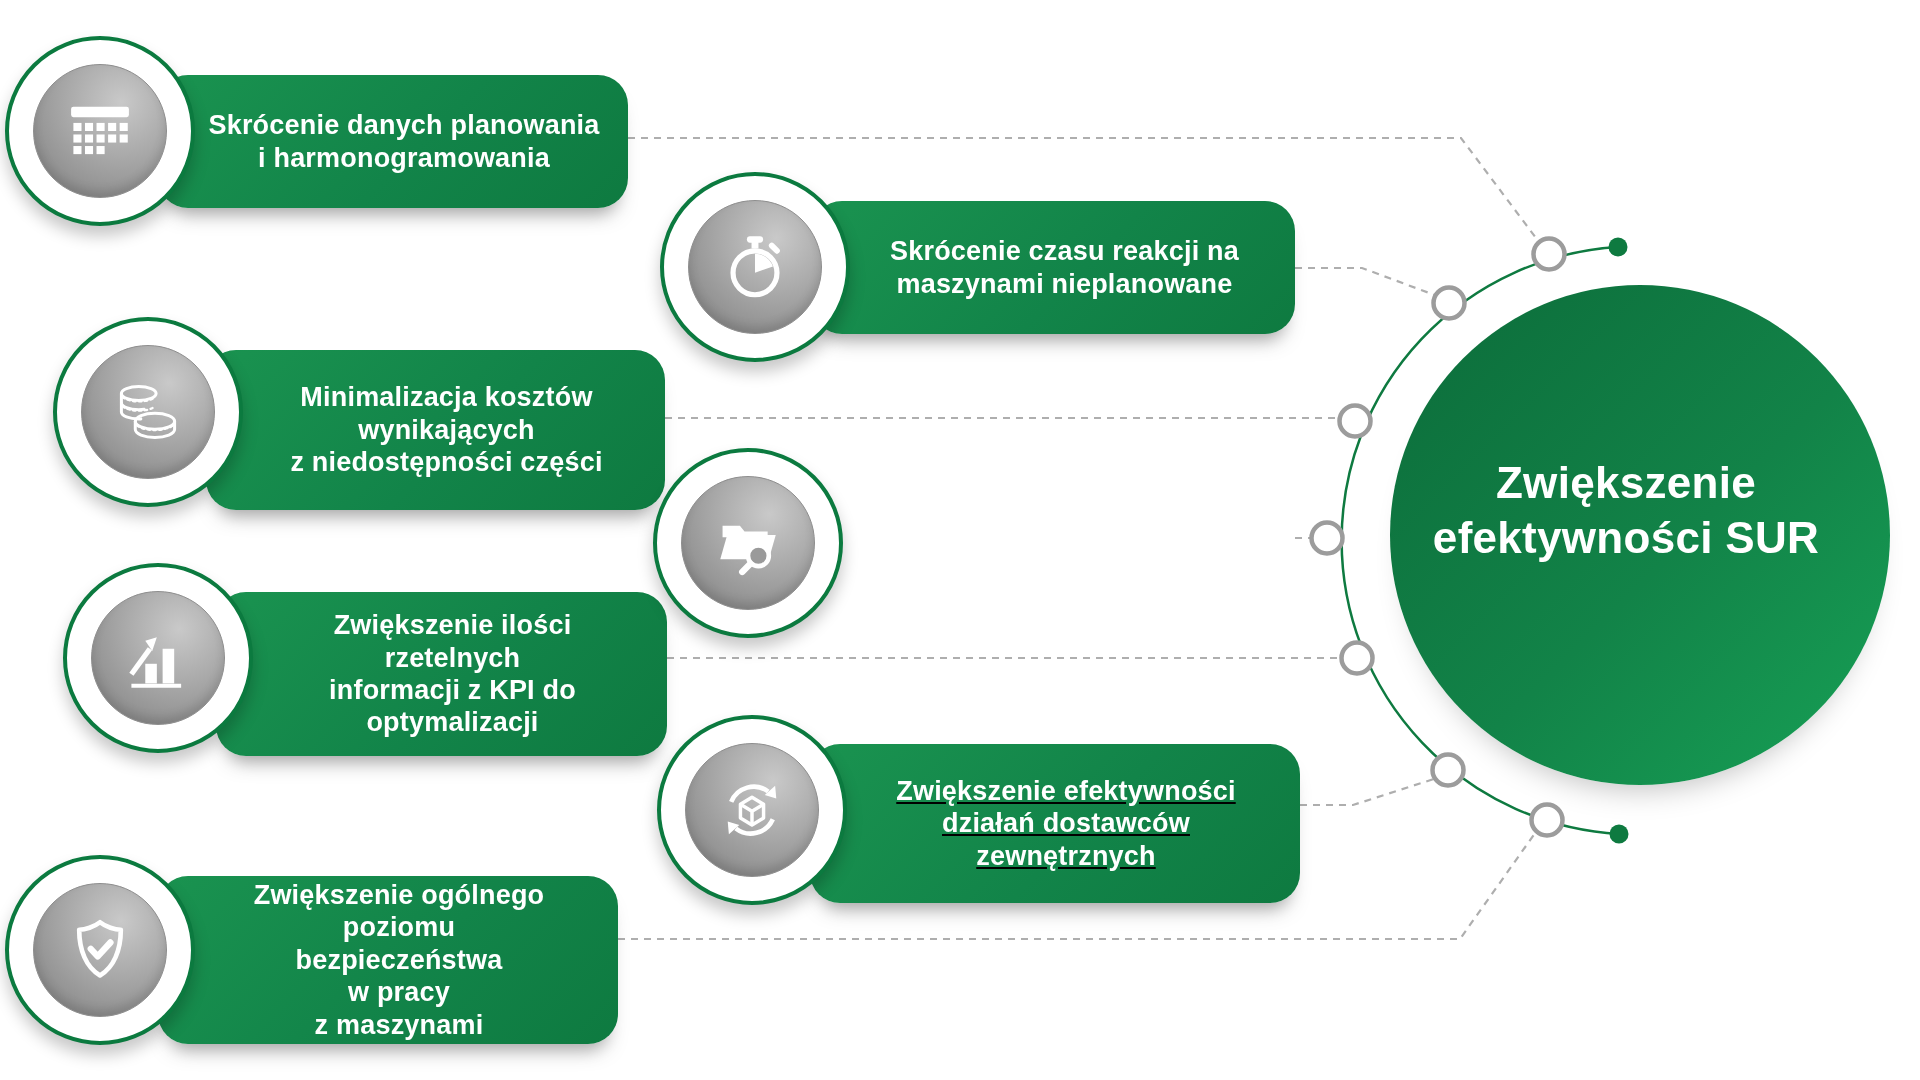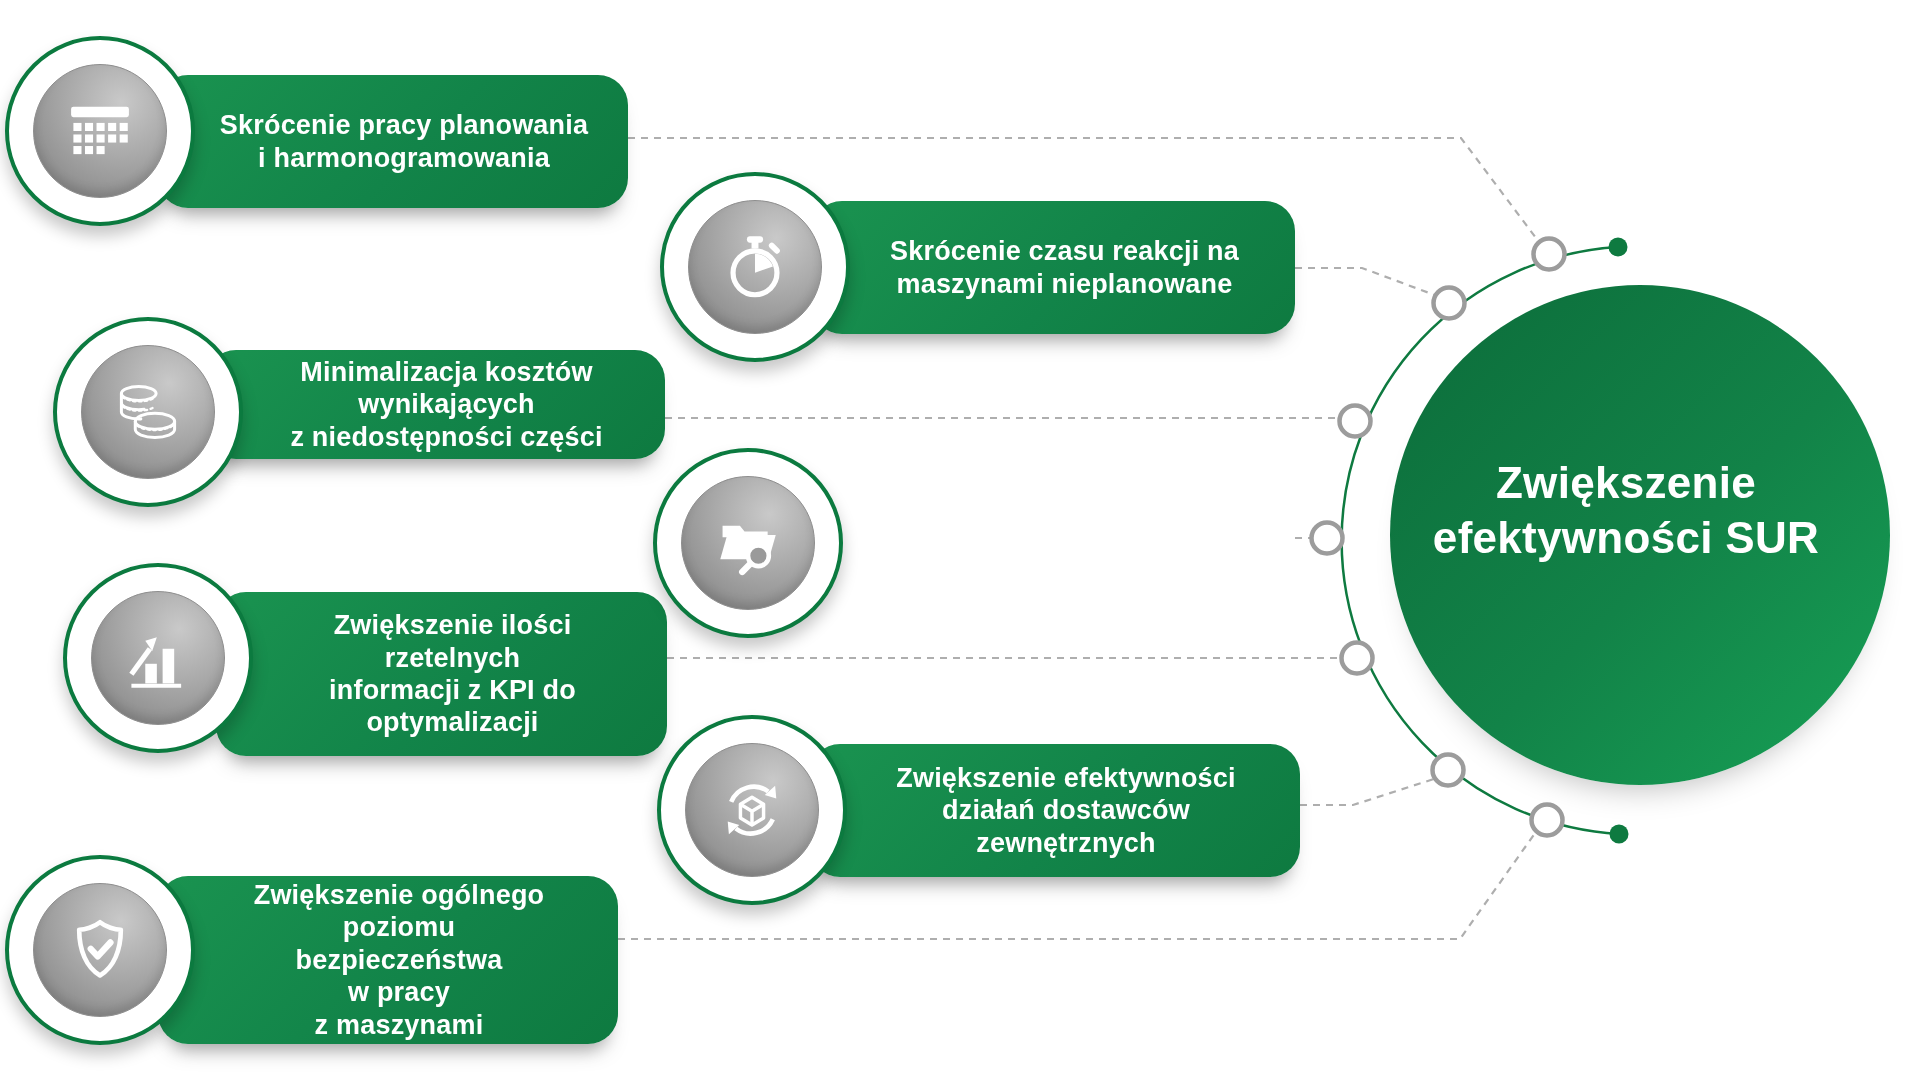--- a/index.html
+++ b/index.html
@@ -77,21 +77,21 @@
       <circle cx="1619" cy="834" r="9.5"></circle>
     </g>
   </svg>
 
   <div id="goal">
     <div class="goal-text">Zwiększenie
 efektywności SUR</div>
   </div>
 
   <div class="pill" style="left:158px;top:75px;width:470px;height:133px;">
-    <div class="pill-text">Skrócenie pracy planowania
+    <div class="pill-text">Skrócenie danych planowania
 i harmonogramowania</div>
   </div>
   <div class="medallion" style="left:5px;top:36px;">
     <div class="disc">
       <svg width="74" height="74" viewBox="0 0 64 64">
         <rect x="7" y="11" width="50" height="9" rx="2" fill="#fff"></rect>
         <g fill="#fff">
           <rect x="9" y="25" width="7" height="7"></rect>
             <rect x="19" y="25" width="7" height="7"></rect>
             <rect x="29" y="25" width="7" height="7"></rect>
@@ -119,21 +119,21 @@
       <svg width="74" height="74" viewBox="0 0 64 64">
         <circle cx="32" cy="37" r="19" fill="none" stroke="#fff" stroke-width="4.5"></circle>
         <path d="M32 37 V20.5 A16.5 16.5 0 0 1 47.5 31.5 Z" fill="#fff"></path>
         <rect x="25" y="5.5" width="14" height="5.5" rx="2.7" fill="#fff"></rect>
         <rect x="29" y="10" width="6" height="6" fill="#fff"></rect>
         <path d="M46.5 13.5 L51 18" stroke="#fff" stroke-width="5" stroke-linecap="round"></path>
       </svg>
     </div>
   </div>
 
-  <div class="pill" style="left:206px;top:350px;width:459px;height:109px;">
+  <div class="pill" style="left:206px;top:350px;width:459px;height:160px;">
     <div class="pill-text">Minimalizacja kosztów
 wynikających
 z niedostępności części</div>
   </div>
   <div class="medallion" style="left:53px;top:317px;">
     <div class="disc">
       <svg width="74" height="74" viewBox="0 0 64 64" fill="none" stroke="#fff" stroke-width="2.6" stroke-linecap="round">
         <ellipse cx="24" cy="16" rx="15" ry="6"></ellipse>
         <path d="M9 16 v8 c0 3.3 6.7 6 15 6 1.6 0 3.2-.1 4.7-.3"></path>
         <path d="M9 24 v8 c0 3.3 6.7 6 15 6 .6 0 1.2 0 1.8-.05"></path>
@@ -167,21 +167,21 @@
       <svg width="74" height="74" viewBox="0 0 64 64">
         <rect x="21" y="37" width="10" height="17" fill="#fff"></rect>
         <rect x="36" y="24" width="10" height="30" fill="#fff"></rect>
         <path d="M9 56 H52" stroke="#fff" stroke-width="3.5"></path>
         <path d="M9 46 L25 24" stroke="#fff" stroke-width="4.5"></path>
         <polygon points="31,14 21,17 27,26" fill="#fff"></polygon>
       </svg>
     </div>
   </div>
 
-  <div class="pill" style="left:810px;top:744px;width:490px;height:133px;">
+  <div class="pill" style="left:810px;top:744px;width:490px;height:159px;text-decoration:underline;">
     <div class="pill-text">Zwiększenie efektywności
 działań dostawców
 zewnętrznych</div>
   </div>
   <div class="medallion" style="left:657px;top:715px;">
     <div class="disc">
       <svg width="74" height="74" viewBox="0 0 64 64" fill="none" stroke="#fff" stroke-linejoin="round">
         <path d="M32 21 L42 27 V39 L32 45 L22 39 V27 Z" stroke-width="3"></path>
         <path d="M22 27 L32 33 L42 27 M32 33 V45" stroke-width="3"></path>
         <path d="M14 25 A21 21 0 0 1 46 16" stroke-width="4"></path>

